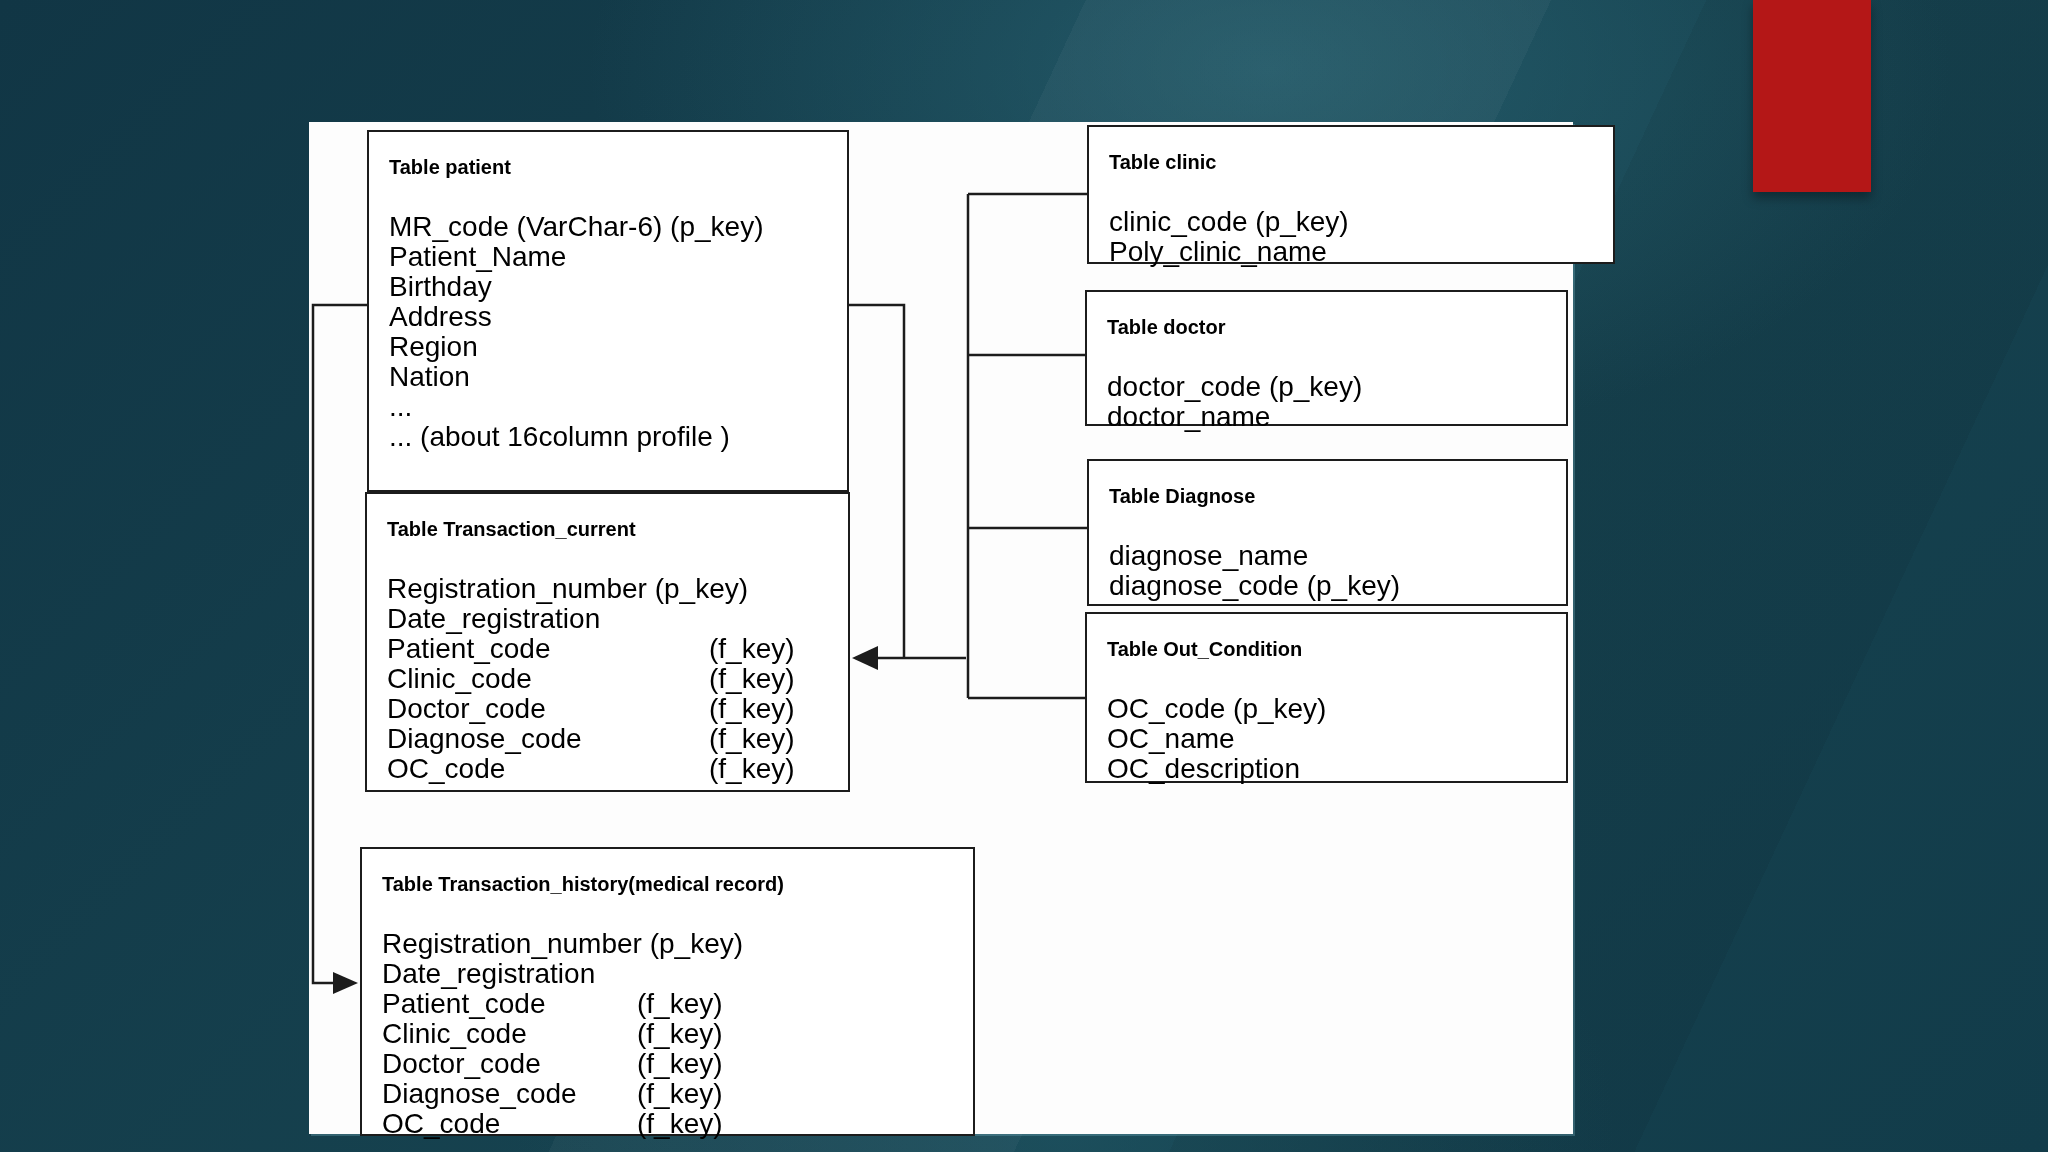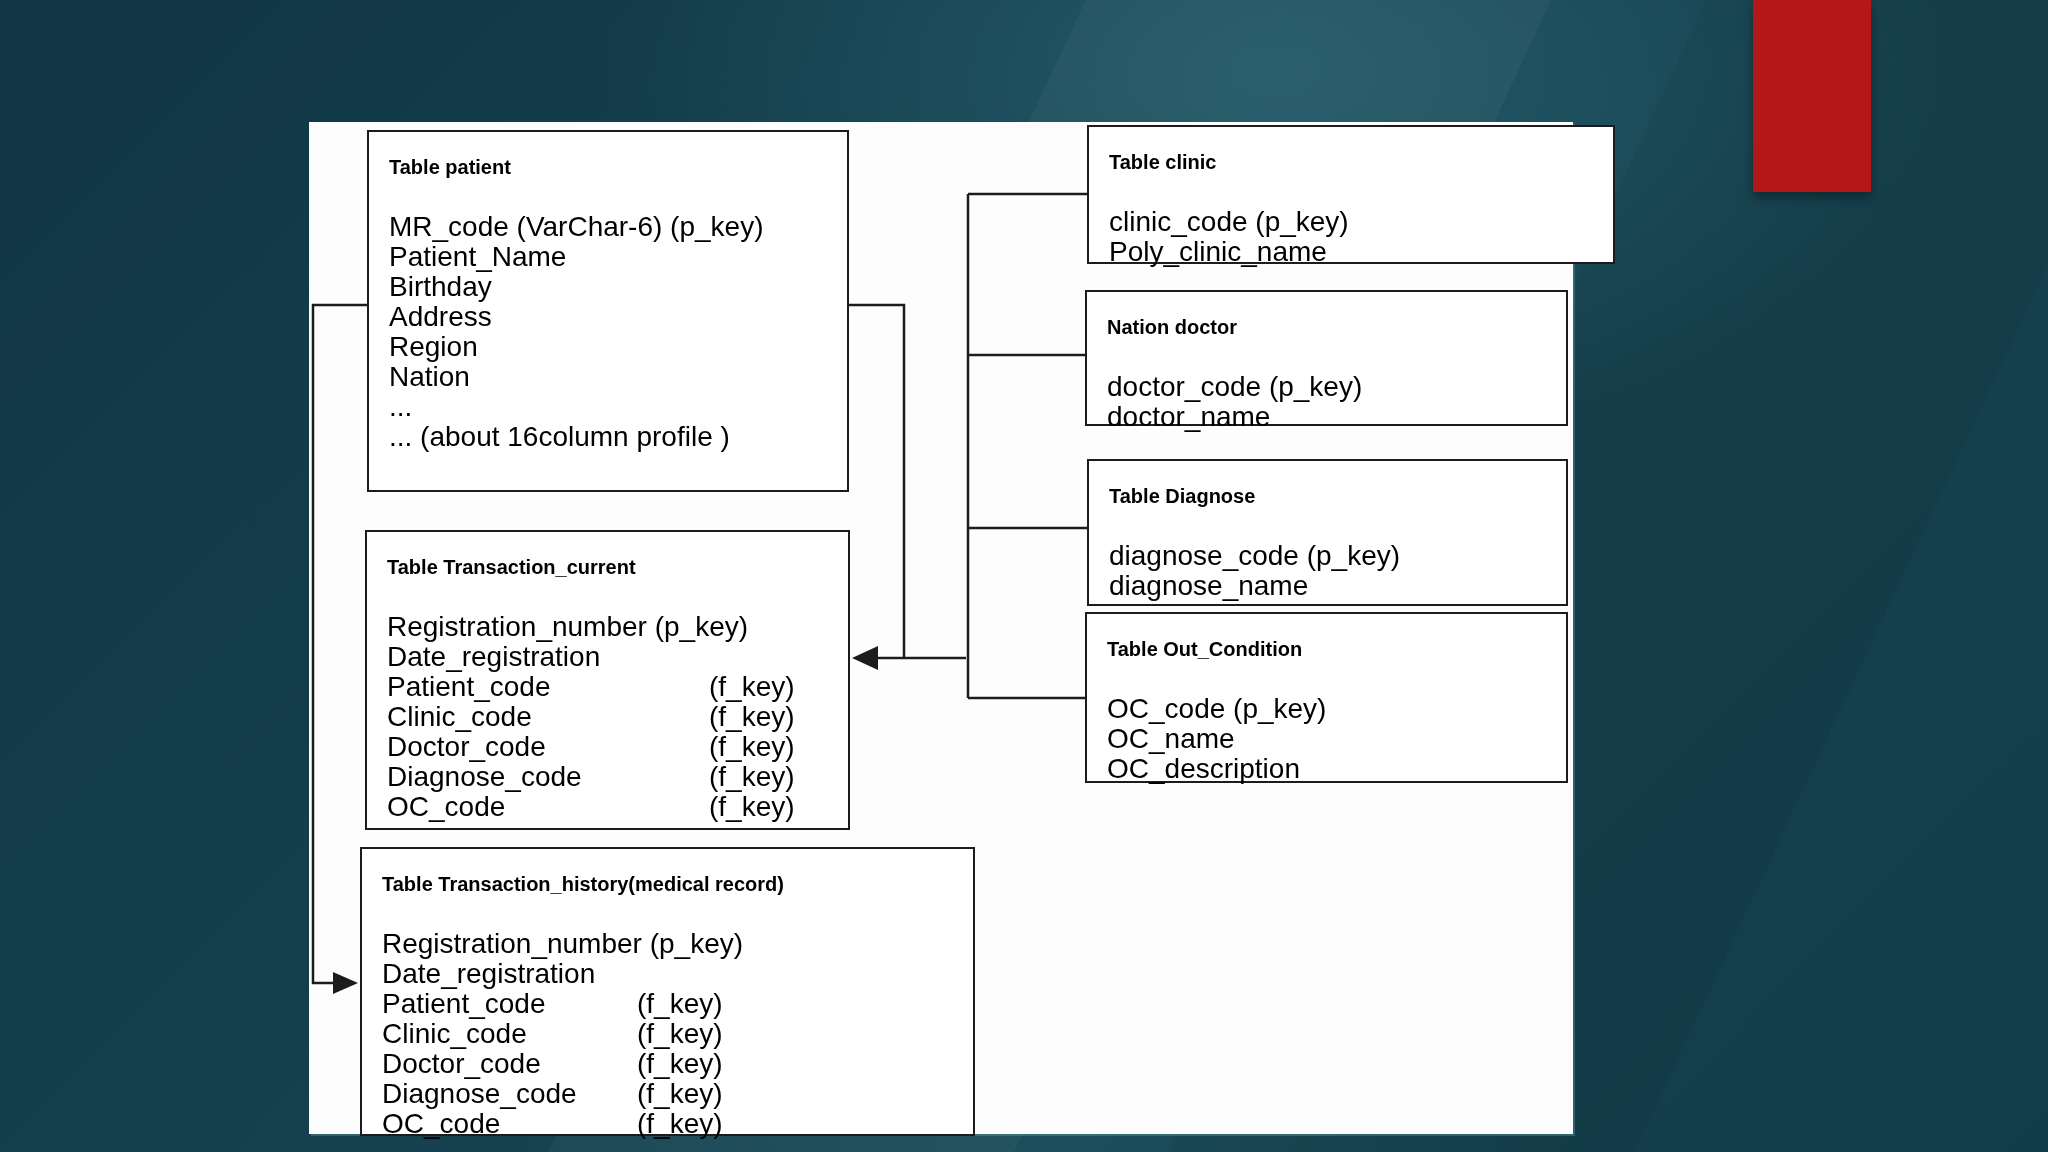--- a/index.html
+++ b/index.html
@@ -67,21 +67,21 @@
         <div class="spacer"></div>
         <div class="row"><span>MR_code (VarChar-6) (p_key)</span></div>
         <div class="row"><span>Patient_Name</span></div>
         <div class="row"><span>Birthday</span></div>
         <div class="row"><span>Address</span></div>
         <div class="row"><span>Region</span></div>
         <div class="row"><span>Nation</span></div>
         <div class="row"><span>...</span></div>
         <div class="row"><span>... (about 16column profile )</span></div>
       </div>
-      <div class="box" style="left: 365px; top: 530px; width: 485px; height: 300px;">
+      <div class="box" style="left: 365px; top: 492px; width: 485px; height: 300px;">
         <div class="title">Table Transaction_current</div>
         <div class="spacer"></div>
         <div class="row"><span>Registration_number (p_key)</span></div>
         <div class="row"><span>Date_registration</span></div>
         <div class="row"><span>Patient_code</span><span class="key" style="left: 322px;">(f_key)</span></div>
         <div class="row"><span>Clinic_code</span><span class="key" style="left: 322px;">(f_key)</span></div>
         <div class="row"><span>Doctor_code</span><span class="key" style="left: 322px;">(f_key)</span></div>
         <div class="row"><span>Diagnose_code</span><span class="key" style="left: 322px;">(f_key)</span></div>
         <div class="row"><span>OC_code</span><span class="key" style="left: 322px;">(f_key)</span></div>
       </div>
@@ -96,30 +96,30 @@
         <div class="row"><span>Diagnose_code</span><span class="key" style="left: 255px;">(f_key)</span></div>
         <div class="row"><span>OC_code</span><span class="key" style="left: 255px;">(f_key)</span></div>
       </div>
       <div class="box" style="left: 1087px; top: 125px; width: 528px; height: 139px;">
         <div class="title">Table clinic</div>
         <div class="spacer"></div>
         <div class="row"><span>clinic_code (p_key)</span></div>
         <div class="row"><span>Poly_clinic_name</span></div>
       </div>
       <div class="box" style="left: 1085px; top: 290px; width: 483px; height: 136px;">
-        <div class="title">Nation doctor</div>
+        <div class="title">Table doctor</div>
         <div class="spacer"></div>
         <div class="row"><span>doctor_code (p_key)</span></div>
         <div class="row"><span>doctor_name</span></div>
       </div>
       <div class="box" style="left: 1087px; top: 459px; width: 481px; height: 147px;">
         <div class="title">Table Diagnose</div>
         <div class="spacer"></div>
+        <div class="row"><span>diagnose_name</span></div>
         <div class="row"><span>diagnose_code (p_key)</span></div>
-        <div class="row"><span>diagnose_name</span></div>
       </div>
       <div class="box" style="left: 1085px; top: 612px; width: 483px; height: 171px;">
         <div class="title">Table Out_Condition</div>
         <div class="spacer"></div>
         <div class="row"><span>OC_code (p_key)</span></div>
         <div class="row"><span>OC_name</span></div>
         <div class="row"><span>OC_description</span></div>
       </div>
     </div>
 </div>

